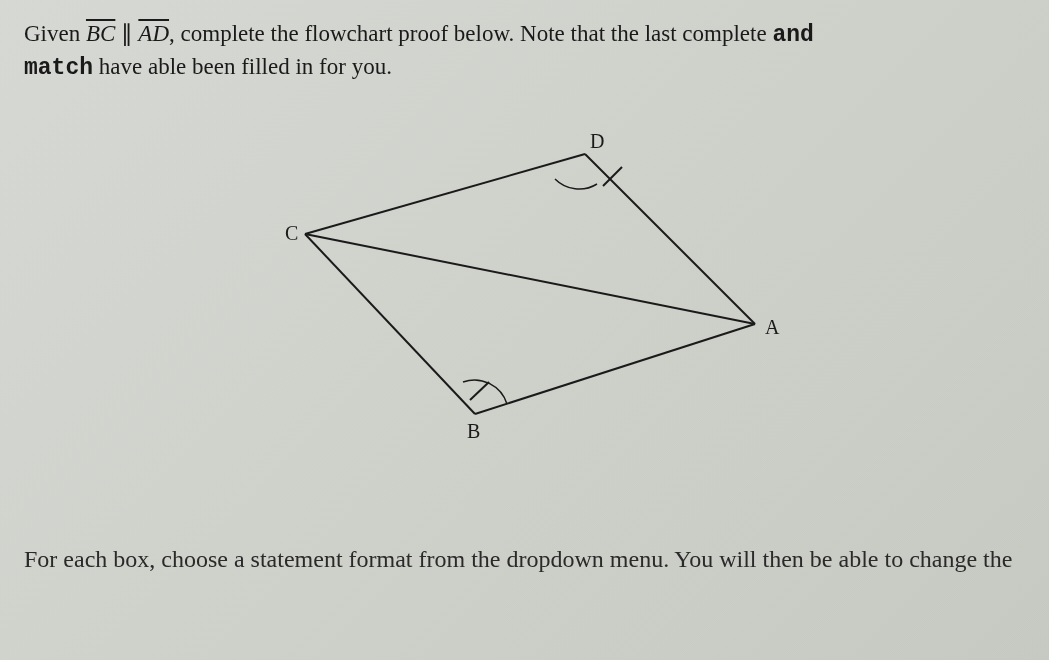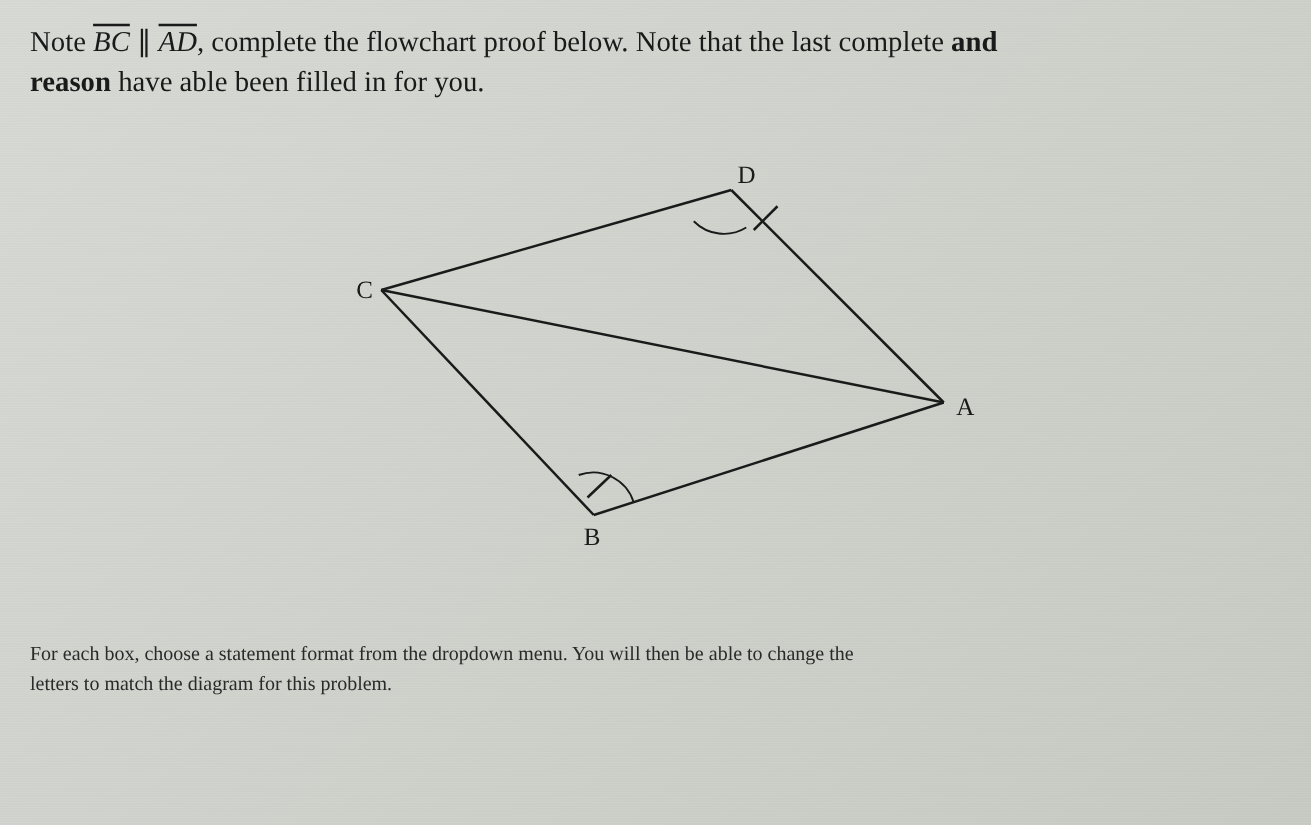--- a/index.html
+++ b/index.html
@@ -38,37 +38,38 @@
       position: relative;
       z-index: 1;
     }
     .overline {
       text-decoration: overline;
       font-style: italic;
       text-align: right;
     }
     .bold {
       font-weight: bold;
+      font-family: Liberation Mono, monospace;
     }
     .diagram-container {
       width: 100%;
       display: flex;
       justify-content: center;
       margin-top: 40px;
       margin-bottom: 50px;
       position: relative;
       z-index: 1;
     }
     .footer-text {
-      font-size: 16px;
+      font-size: 24px;
       line-height: 1.45;
       color: #2a2a2a;
       position: relative;
       z-index: 1;
-      margin-top: 60px;
+      margin-top: 88px;
     }
     svg {
       display: block;
     }
     .vertex-label {
       font-family: Georgia, serif;
       font-size: 20px;
       fill: #1a1a1a;
     }
     .edge {
@@ -85,23 +86,23 @@
       stroke-width: 1.5;
       fill: none;
     }
   </style>
 </head>
 <body>
 
 <div class="noise-overlay"></div>
 
 <div class="header-text">
-  <span>Note </span><span class="overline">BC</span><span> ∥ </span><span class="overline">AD</span><span>, complete the flowchart proof below. Note that the last complete </span><span class="bold">and</span>
+  <span>Given </span><span class="overline">BC</span><span> ∥ </span><span class="overline">AD</span><span>, complete the flowchart proof below. Note that the last complete </span><span class="bold">and</span>
   <br>
-  <span class="bold">reason</span><span> have able been filled in for you.</span>
+  <span class="bold">match</span><span> have able been filled in for you.</span>
 </div>
 
 <div class="diagram-container">
   <svg width="560" height="330" viewBox="0 0 560 330">
 
     <line class="edge" x1="60" y1="110" x2="340" y2="30"></line>
     <line class="edge" x1="340" y1="30" x2="510" y2="200"></line>
     <line class="edge" x1="510" y1="200" x2="230" y2="290"></line>
     <line class="edge" x1="230" y1="290" x2="60" y2="110"></line>
 
@@ -117,14 +118,13 @@
 
     <text class="vertex-label" x="40" y="116">C</text>
     <text class="vertex-label" x="345" y="24">D</text>
     <text class="vertex-label" x="520" y="210">A</text>
     <text class="vertex-label" x="222" y="314">B</text>
   </svg>
 </div>
 
 <div class="footer-text">
   <span>For each box, choose a statement format from the dropdown menu. You will then be able to change the</span><br>
-  <span>letters to match the diagram for this problem.</span>
 </div>
 
 </body></html>

